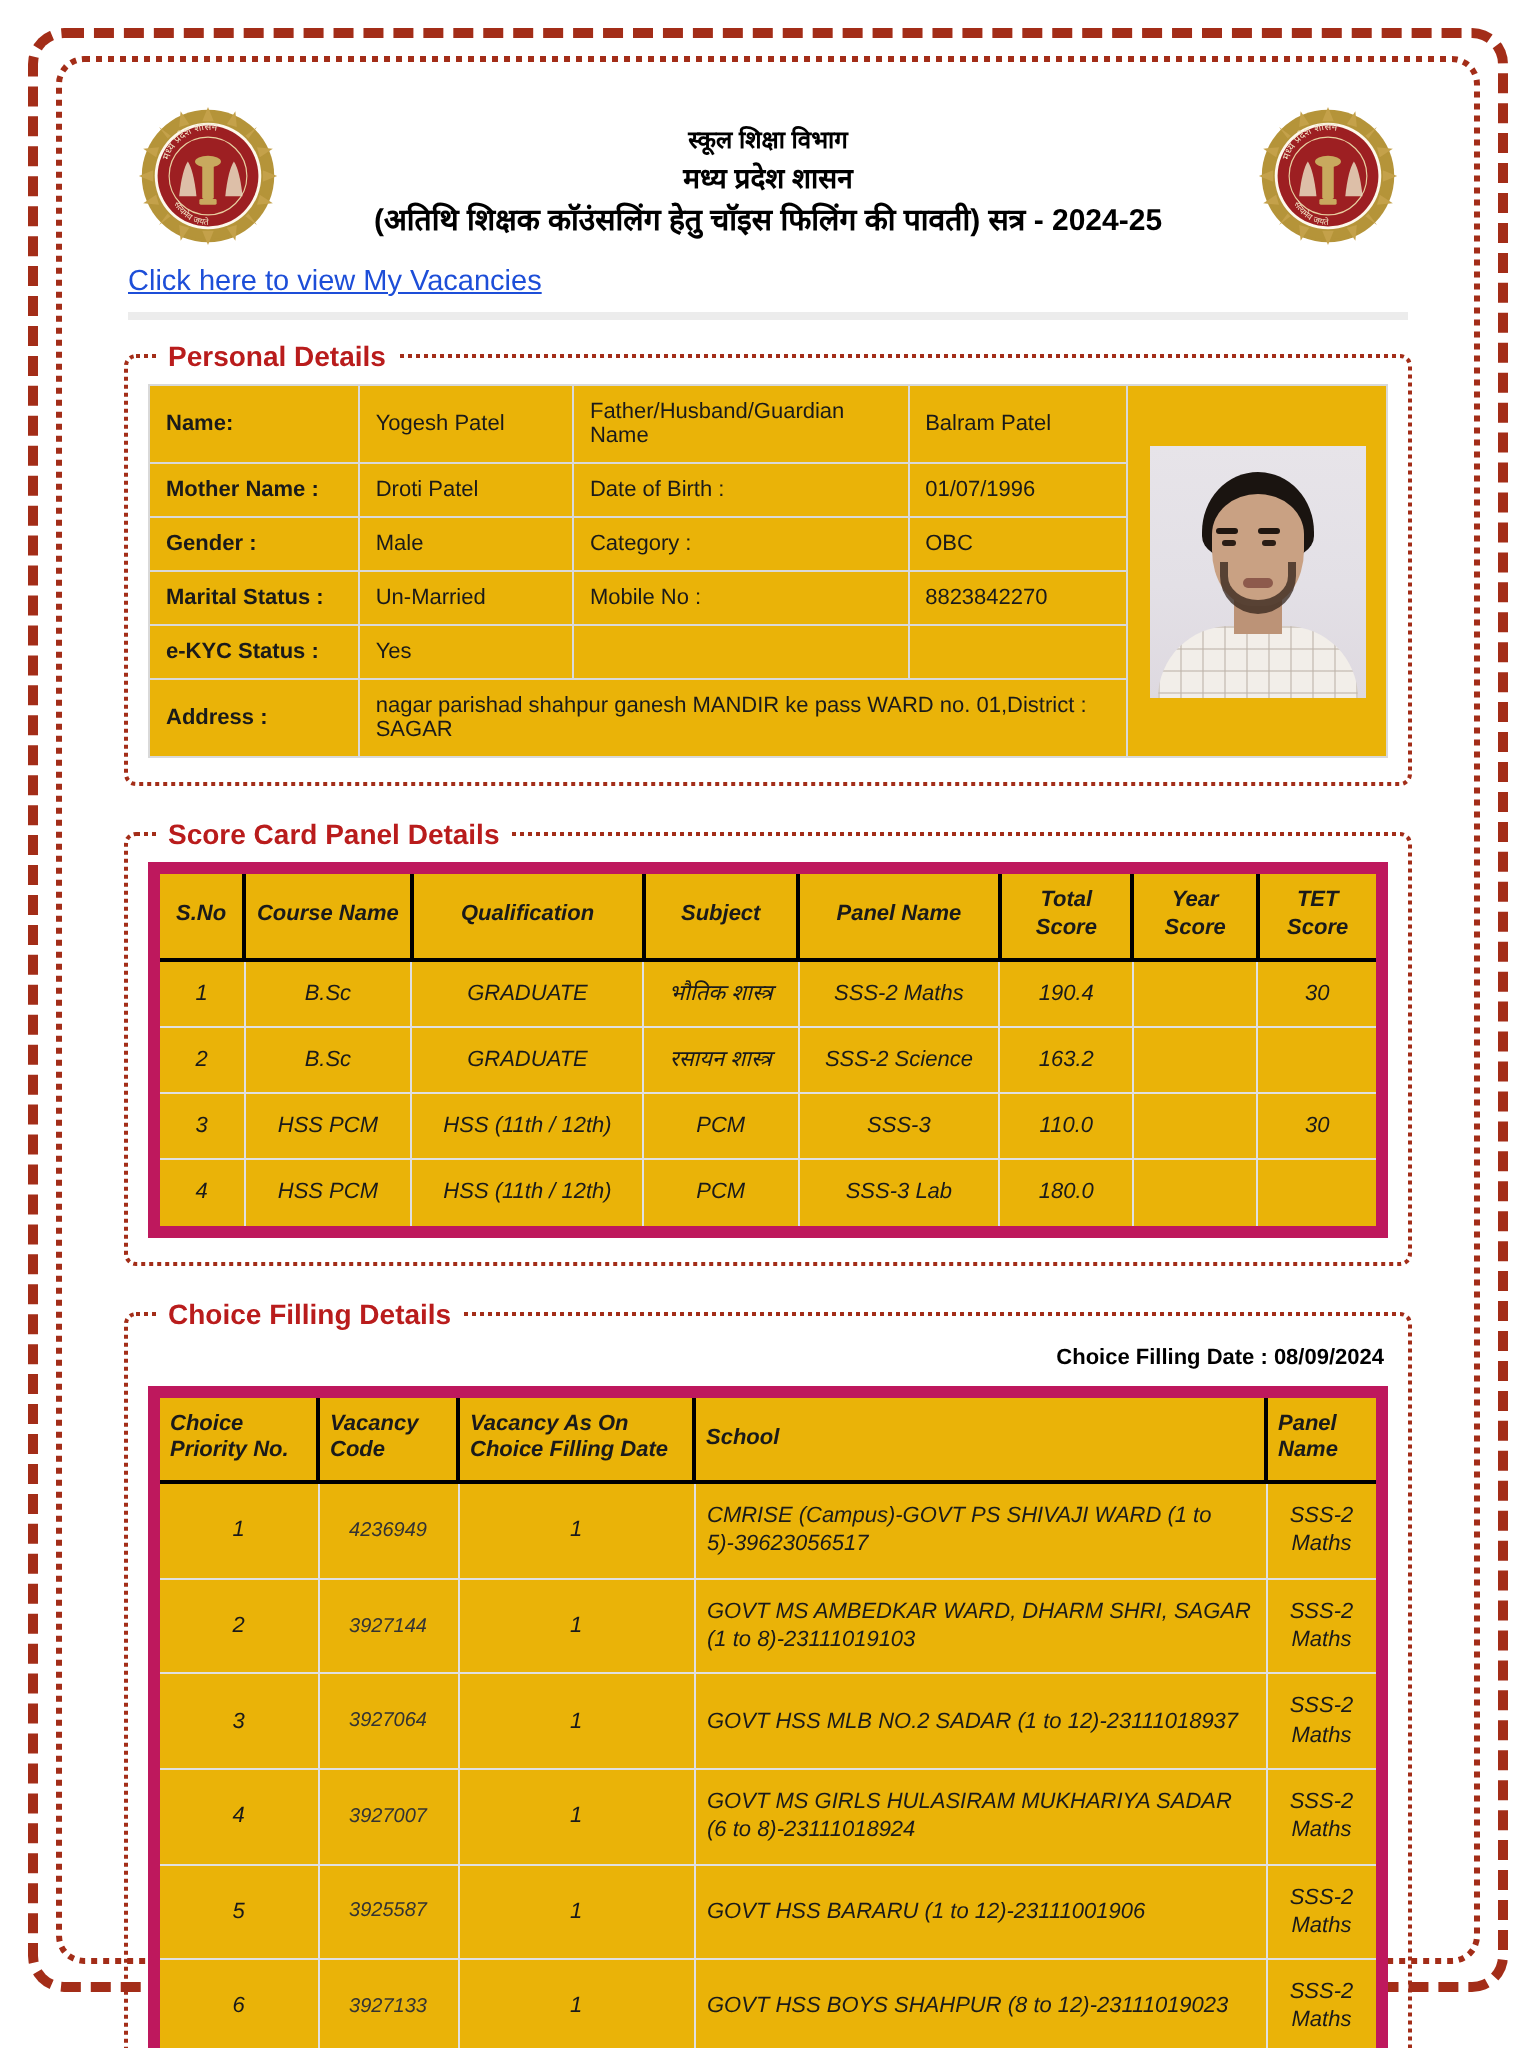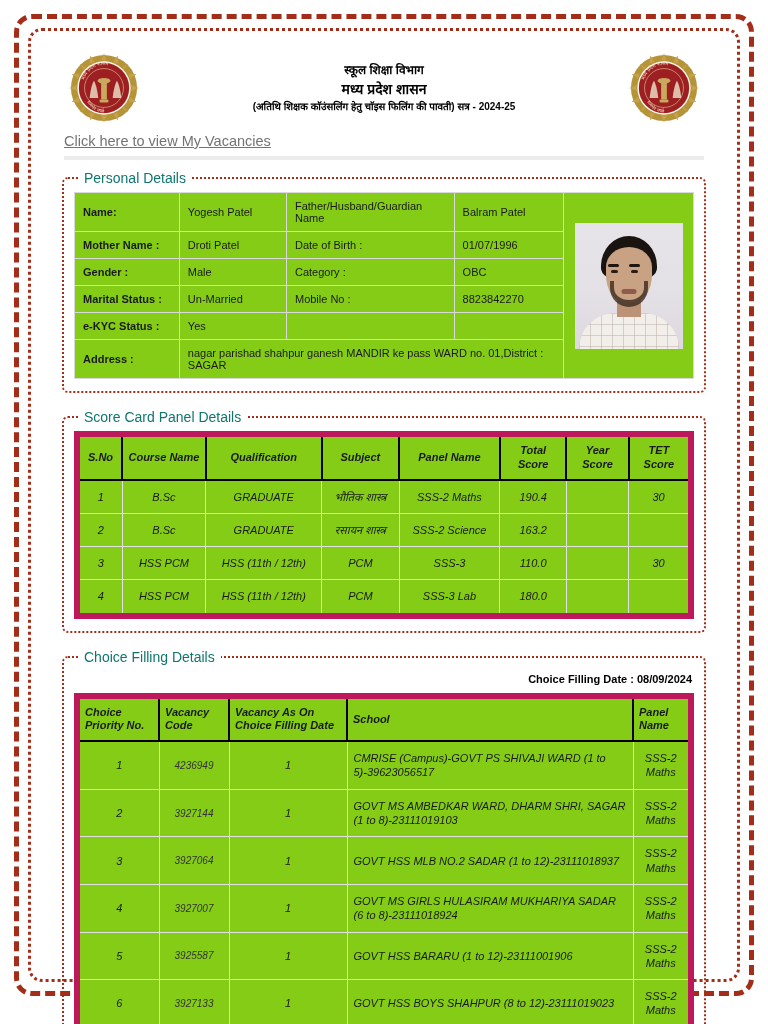--- a/index.html
+++ b/index.html
@@ -53,58 +53,58 @@
     text-align: center;
     padding-top: 10px;
   }
   .title-line {
     font-weight: bold;
     color: #000;
     line-height: 1.45;
   }
   .t1 { font-size: 12px; }
   .t2 { font-size: 14px; }
-  .t3 { font-size: 10px; }
+  .t3 { font-size: 15px; }
 
   .link-row {
     padding: 8px 10px 0 6px;
   }
   a.vac-link {
-    color: #737373;
+    color: #1d4ed8;
     font-size: 14.5px;
     text-decoration: underline;
   }
   .hr {
     margin: 6px 6px 10px 6px;
     height: 4px;
     background: #ececec;
     border: 0;
   }
 
   
   fieldset.sec {
     border: 2px dotted #a32d18;
     border-radius: 6px;
     margin: 0 4px 16px 4px;
     padding: 6px 10px 12px 10px;
   }
   fieldset.sec > legend {
     font-size: 14px;
-    font-weight: normal;
-    color: #0f766e;
+    font-weight: bold;
+    color: #b91c1c;
     padding: 0 6px;
     margin-left: 4px;
   }
 
   
   table.grid {
     width: 100%;
     border-collapse: collapse;
     font-size: 11px;
-    background: #84cc16;
+    background: #eab308;
   }
   table.grid td, table.grid th {
     border: 1px solid #d9d9d9;
     padding: 7px 8px;
     vertical-align: middle;
     color: #1a1a1a;
   }
 
   
   table.personal td { height: 22px; }

